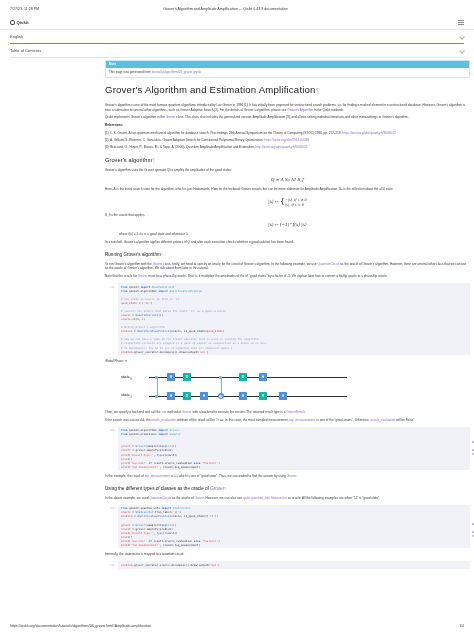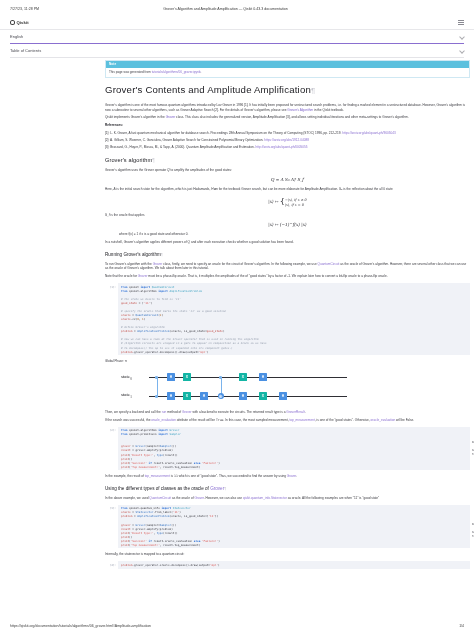--- a/index.html
+++ b/index.html
@@ -209,21 +209,21 @@
   <div class="doc">
 
     <div class="note">
       <div class="note-title">Note</div>
       <div class="note-body">
         <span>This page was generated from </span><a href="#">tutorials/algorithms/06_grover.ipynb</a><span>.</span>
       </div>
     </div>
 
     <h1 class="title">
-      <span>Grover's Contents and Amplitude Amplification</span><span class="anchor">¶</span>
+      <span>Grover's Algorithm and Estimation Amplification</span><span class="anchor">¶</span>
     </h1>
 
     <p>
       <span>Grover's algorithm is one of the most famous quantum algorithms introduced by Lov Grover in 1996 [1]. It has initially been proposed for unstructured search problems, i.e. for finding a marked element in a unstructured database. However, Grover's algorithm is now a subroutine to several other algorithms, such as Grover Adaptive Search [2]. For the details of Grover's algorithm, please see </span><a href="#" class="ext">Grover's Algorithm</a><span> in the Qiskit textbook.</span>
     </p>
     <p>
       <span>Qiskit implements Grover's algorithm in the </span><a href="#" class="ext">Grover</a><span> class. This class also includes the generalized version, Amplitude Amplification [3], and allows setting individual iterations and other meta-settings to Grover's algorithm.</span>
     </p>
 
     <div class="refs">

